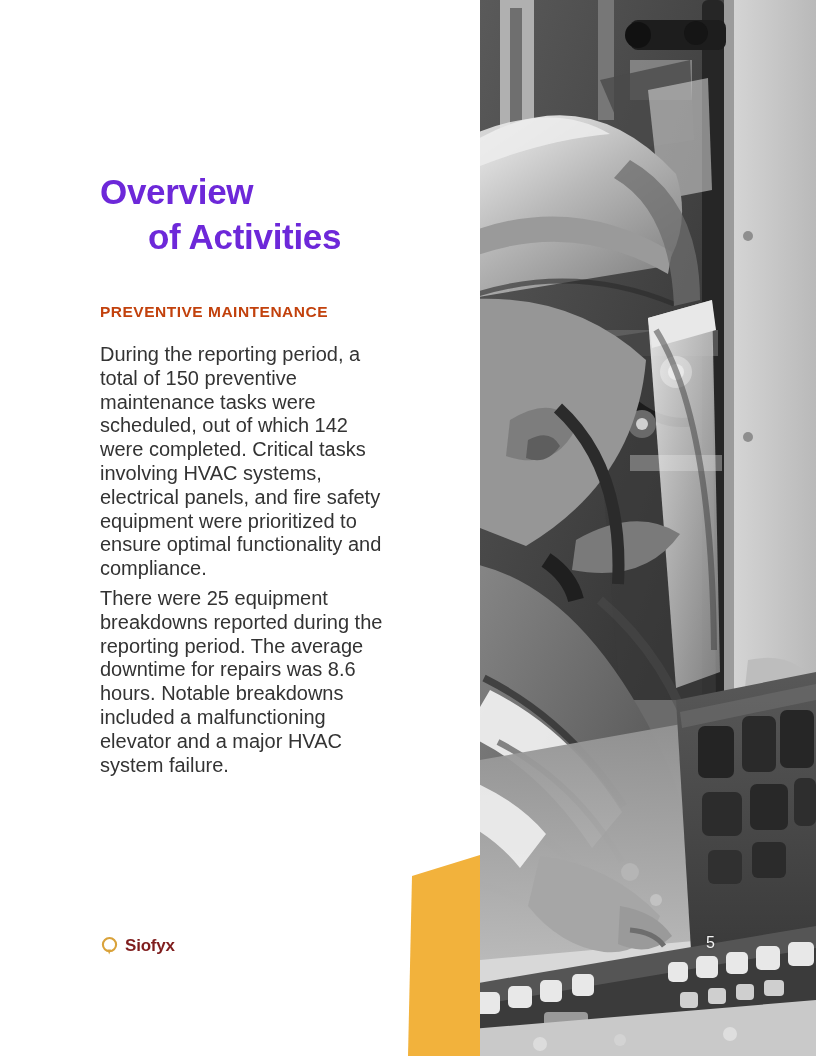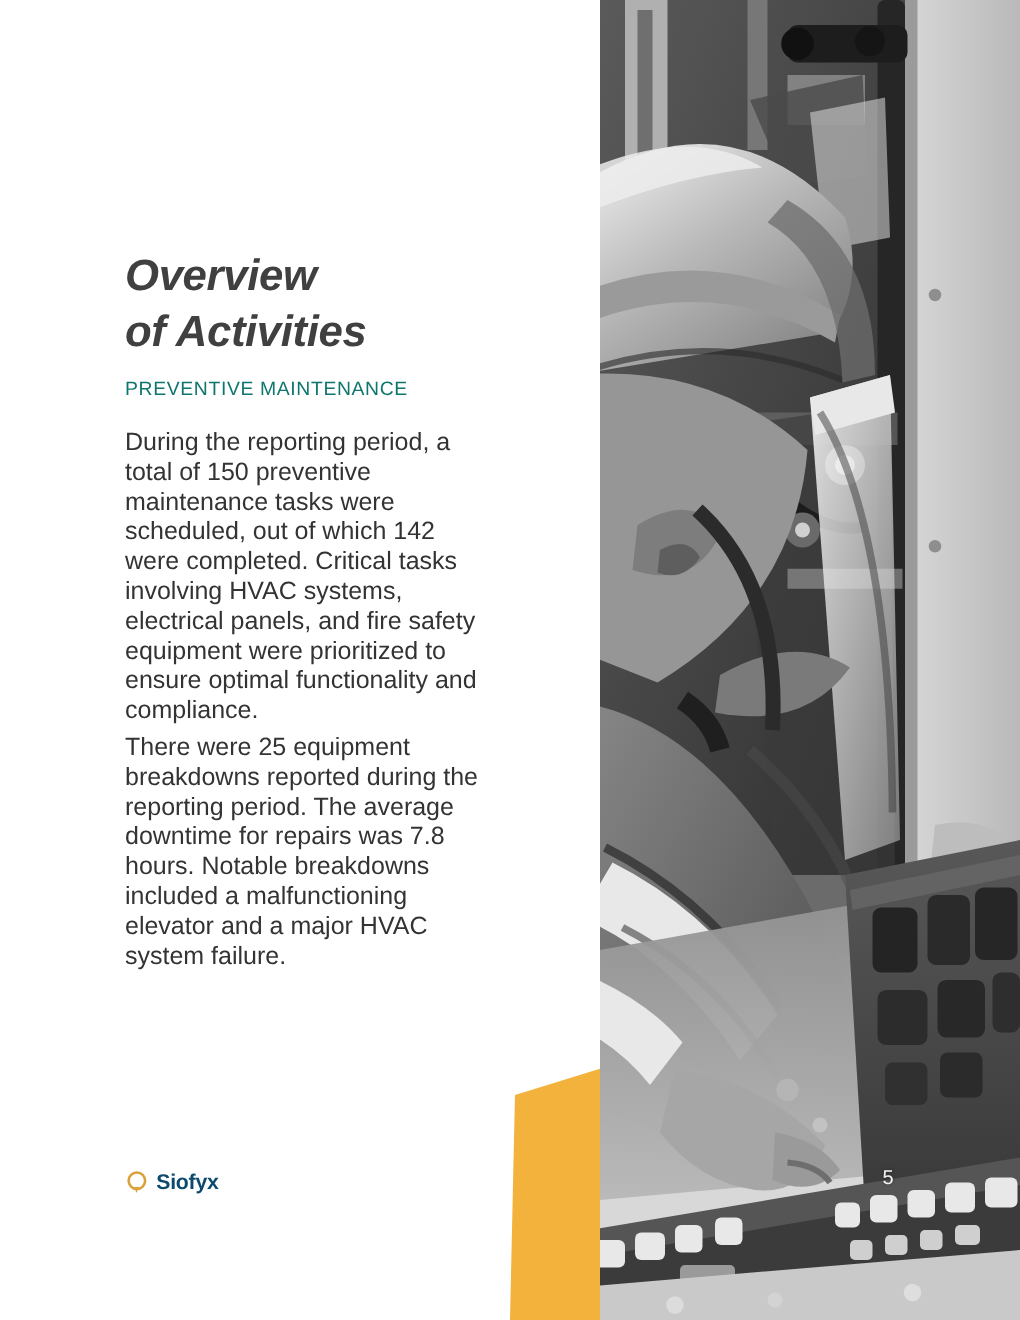--- a/index.html
+++ b/index.html
@@ -23,46 +23,46 @@
     position:absolute;left:400px;top:840px;width:90px;height:216px;
     overflow:visible;
   }
   .accent svg{display:block;}
 
   
   .content{
     position:absolute;left:100px;top:0;width:300px;height:1056px;
   }
   .title{
-    position:absolute;top:175px;left:0;width:320px;
+    position:absolute;top:146px;left:0;width:320px;
     font-size:35px;line-height:45px;font-weight:bold;
-    color:#404040;letter-spacing:-0.3px;font-style:italic;
-  }
-  .title .l2{display:block;}
+    color:#6d28d9;letter-spacing:-0.3px;
+  }
+  .title .l2{display:block;margin-left:48px;}
 
   .sec1{position:absolute;top:303px;left:0;width:320px;}
   .sec2{position:absolute;top:587px;left:0;width:320px;}
 
   .sec-head{
-    font-size:15.5px;font-weight:normal;color:#0f766e;
+    font-size:15.5px;font-weight:bold;color:#c2410c;
     letter-spacing:0.5px;margin:0 0 22px 0;white-space:nowrap;
   }
   .sec-body{
     font-size:20px;line-height:23.8px;color:#333333;
     margin:0;width:296px;
   }
 
   
   .logo{
     position:absolute;left:100px;top:936px;
     display:flex;align-items:center;gap:6px;
   }
   .logo-mark{width:19px;height:20px;display:block;flex:none;}
   .logo-text{
-    font-size:17px;font-weight:bold;color:#0c4a6e;letter-spacing:-0.2px;
+    font-size:17px;font-weight:bold;color:#7f1d1d;letter-spacing:-0.2px;
   }
 
   
   .page-num{
     position:absolute;left:706px;top:934px;
     font-size:16px;color:#f2f2f2;font-weight:normal;
     text-shadow:0 0 3px rgba(0,0,0,.35);
   }
 </style>
 </head>
@@ -227,21 +227,21 @@
       <span>Overview</span>
       <span class="l2">of Activities</span>
     </h1>
 
     <section class="sec1">
       <h2 class="sec-head">PREVENTIVE MAINTENANCE</h2>
       <p class="sec-body">During the reporting period, a total of 150 preventive maintenance tasks were scheduled, out of which 142 were completed. Critical tasks involving HVAC systems, electrical panels, and fire safety equipment were prioritized to ensure optimal functionality and compliance.</p>
     </section>
 
     <section class="sec2">
-      <p class="sec-body">There were 25 equipment breakdowns reported during the reporting period. The average downtime for repairs was 7.8 hours. Notable breakdowns included a malfunctioning elevator and a major HVAC system failure.</p>
+      <p class="sec-body">There were 25 equipment breakdowns reported during the reporting period. The average downtime for repairs was 8.6 hours. Notable breakdowns included a malfunctioning elevator and a major HVAC system failure.</p>
     </section>
   </div>
 
   <div class="logo">
     <svg class="logo-mark" viewBox="0 0 19 20" aria-hidden="true">
       <circle cx="9.5" cy="8.6" r="6.6" fill="none" stroke="#d9a23a" stroke-width="2.1"></circle>
       <path d="M7.4 13.6 L9.2 18.4 L11.0 13.4" fill="#d9a23a"></path>
     </svg>
     <span class="logo-text">Siofyx</span>
   </div>

